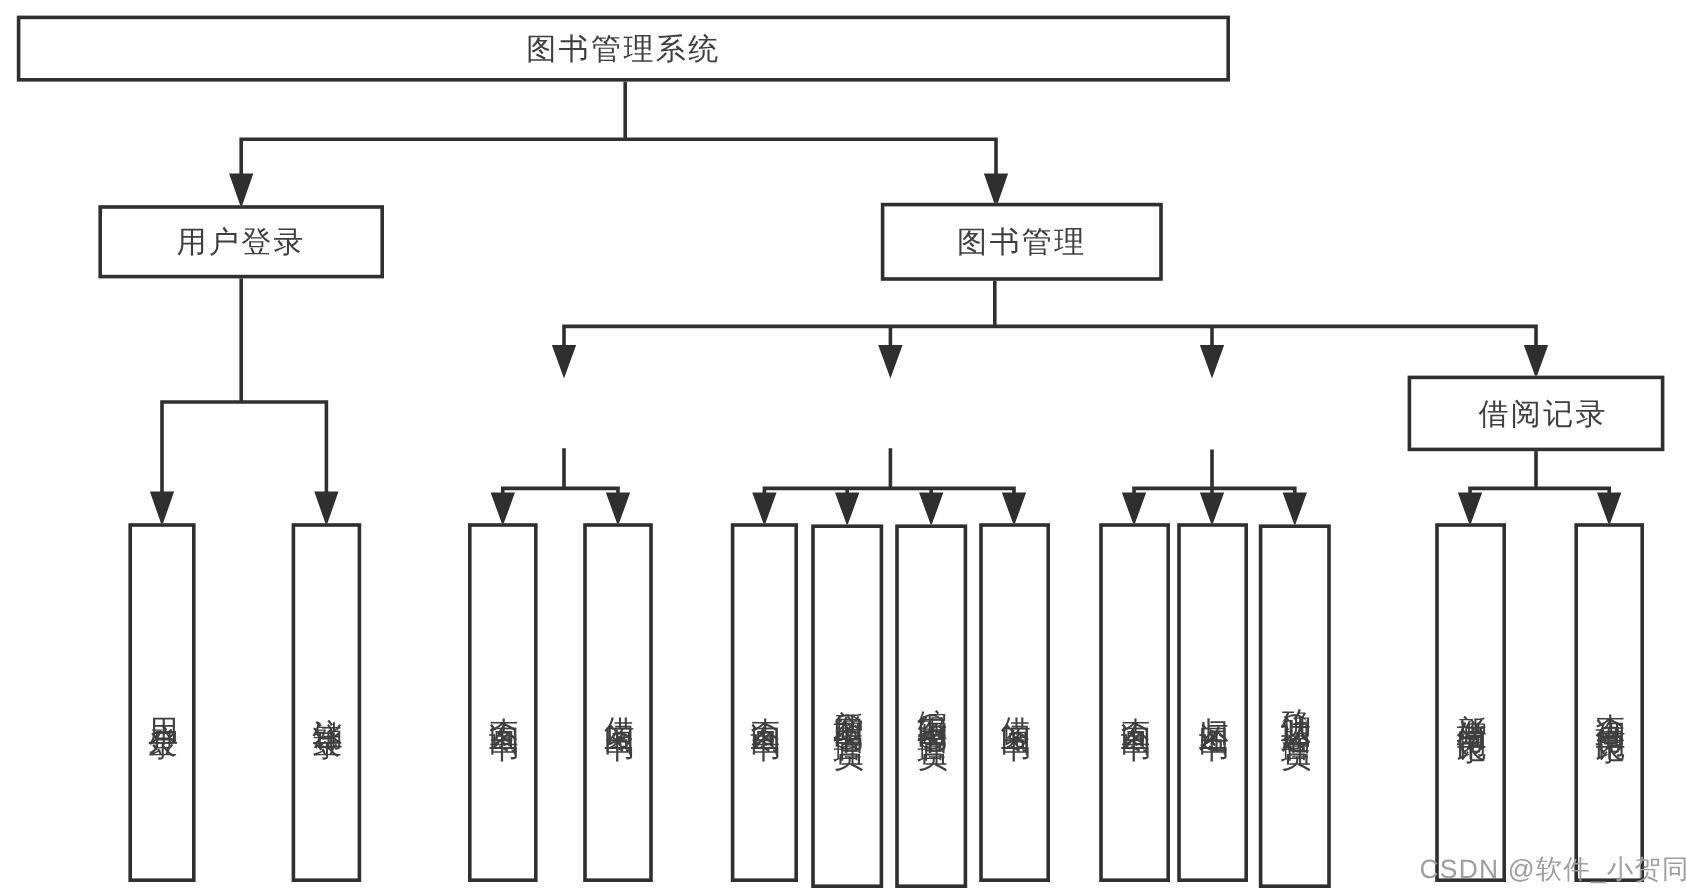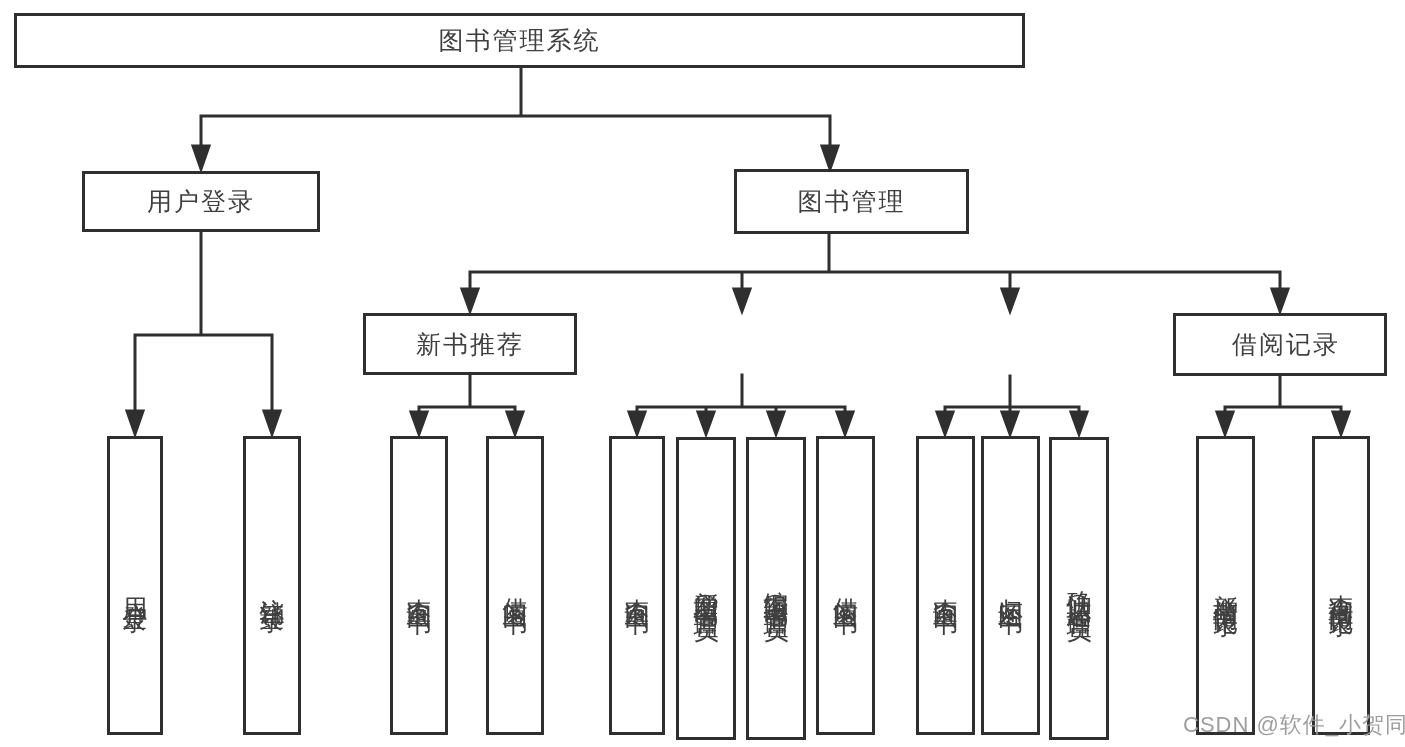--- a/index.html
+++ b/index.html
@@ -97,21 +97,20 @@
       <polygon points="1217,412 1233,412 1225,434"></polygon>
       <polygon points="1333,412 1349,412 1341,434"></polygon>
     </g>
   </svg>
 
   <div class="node h" style="left:14px; top:13px; width:1011px; height:55px;text-align:center;">图书管理系统</div>
 
   <div class="node h" style="left:82px; top:171px; width:238px; height:61px;">用户登录</div>
   <div class="node h" style="left:724px; top:169px; width:235px; height:65px;margin-left:10px;">图书管理</div>
 
-  <div class="node h" style="left:363px; top:313px; width:214px; height:62px;">新书推荐</div>
   <div class="node h" style="left:1173px; top:313px; width:214px; height:63px;padding-left:12px;">借阅记录</div>
 
   <div class="node v" style="left:107px; top:436px; width:56px; height:299px;">
     <span>用户登录</span>
   </div>
   <div class="node v" style="left:243px; top:436px; width:58px; height:299px;">
     <span>注销登录</span>
   </div>
 
   <div class="node v" style="left:390px; top:436px; width:58px; height:299px;">

